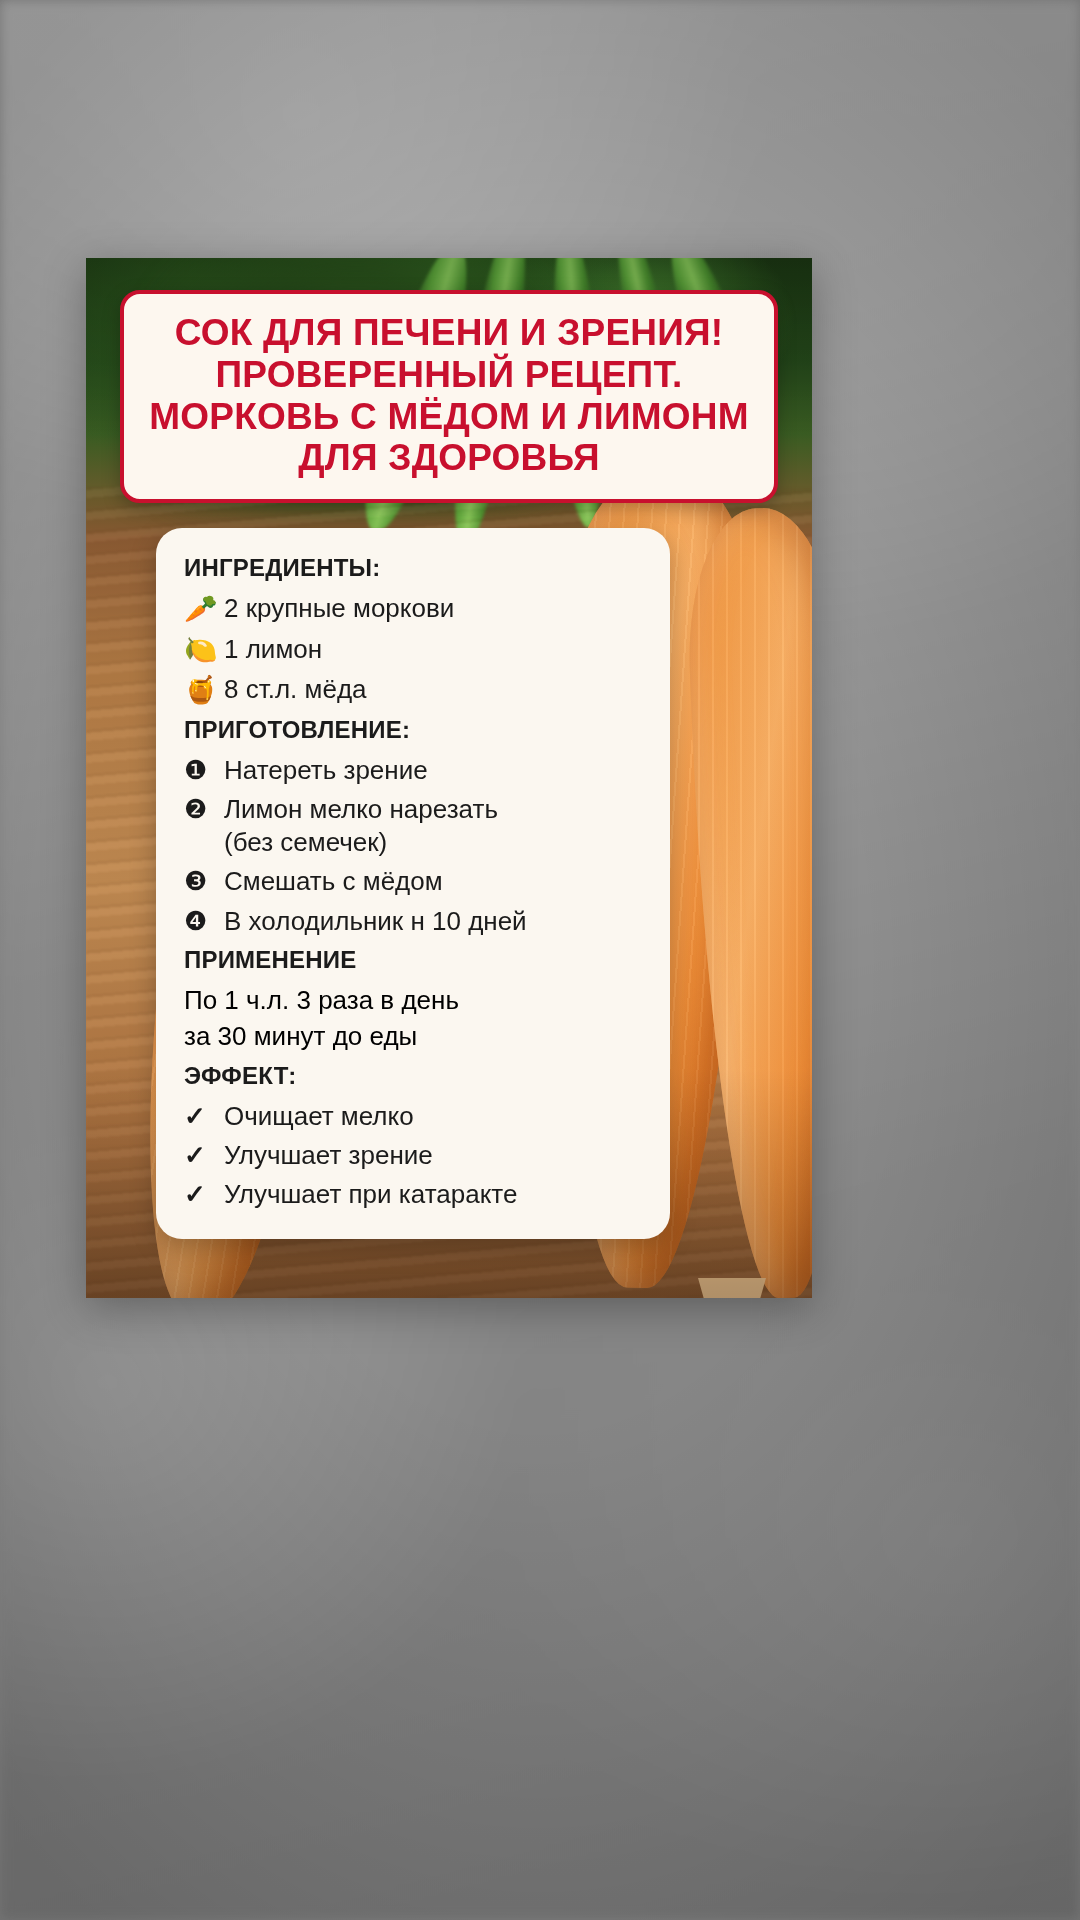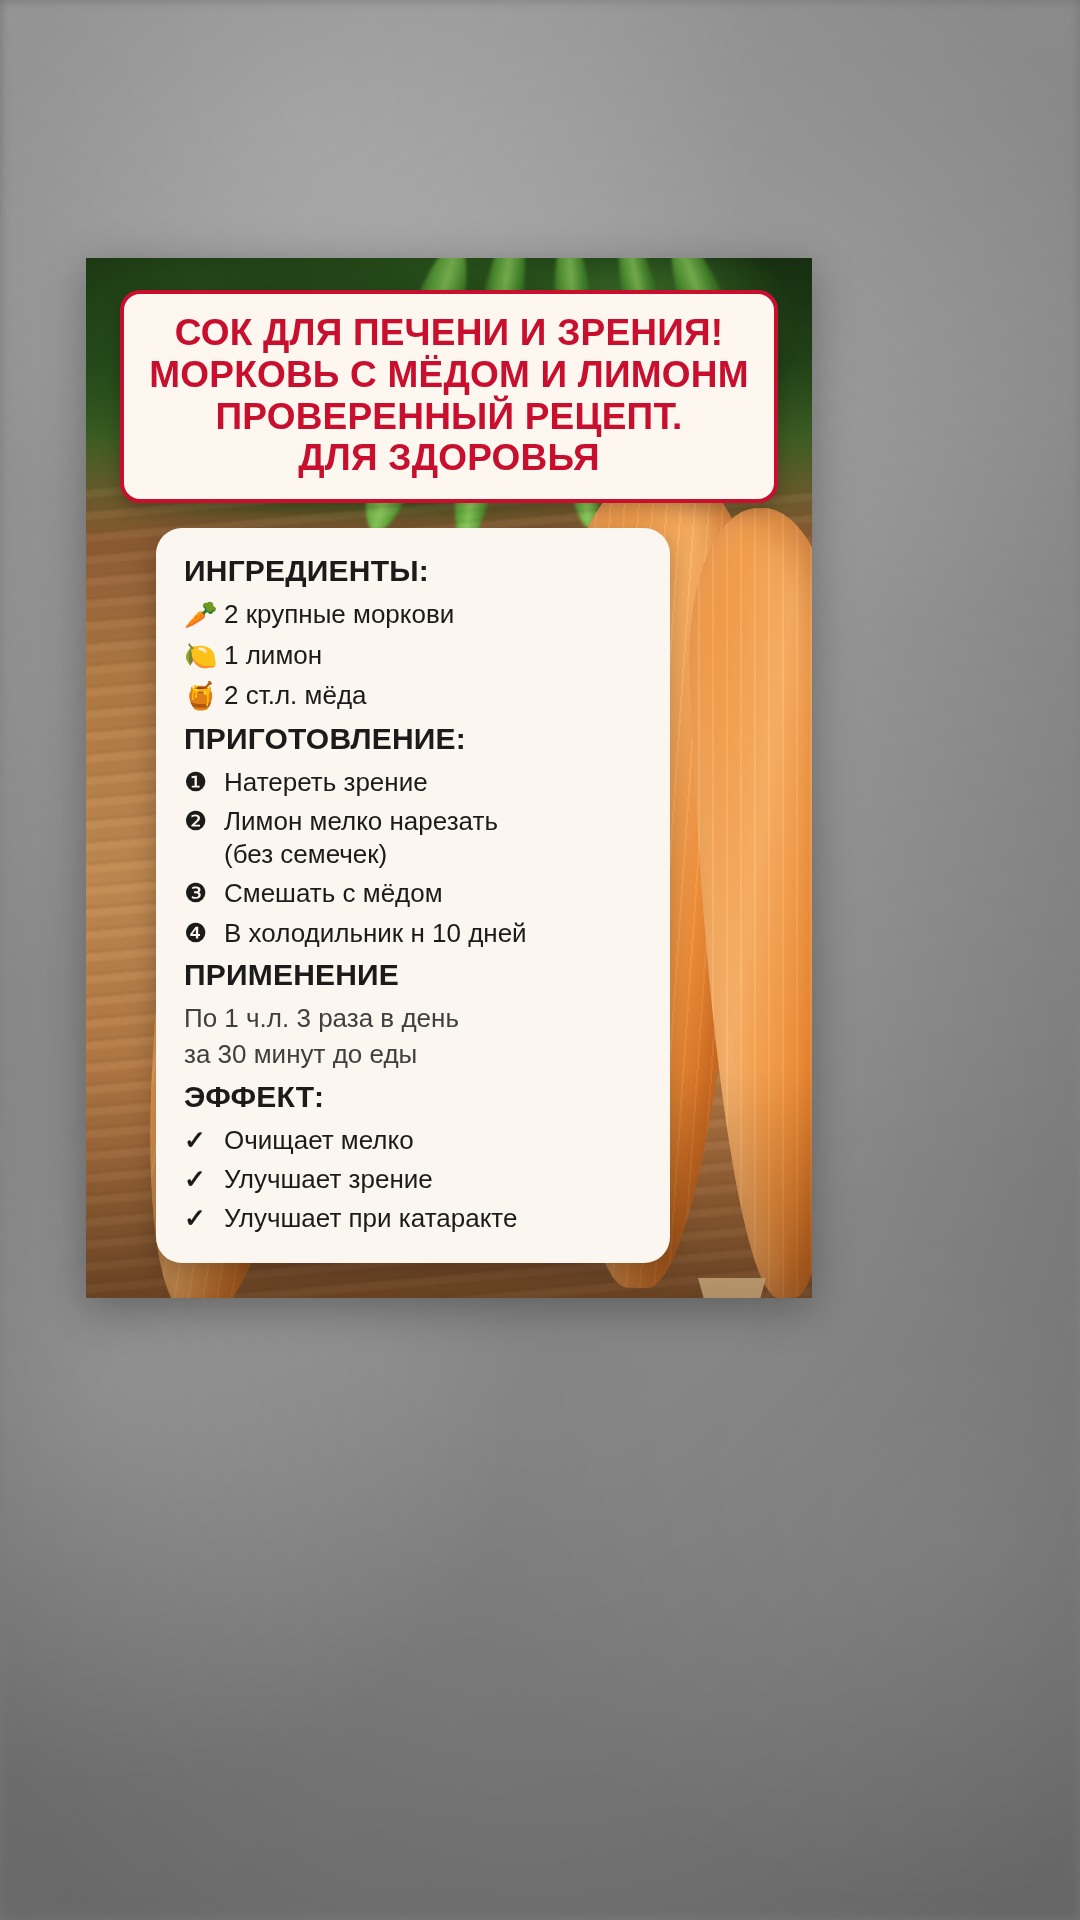--- a/index.html
+++ b/index.html
@@ -171,21 +171,21 @@
     left: 70px;
     top: 270px;
     width: 514px;
     box-sizing: border-box;
     background: #fbf7f0;
     border-radius: 26px;
     padding: 26px 26px 22px 28px;
     box-shadow: 0 8px 26px rgba(0,0,0,0.25);
   }
   .sec-head {
-    font-size: 30px;
+    font-size: 24px;
     font-weight: 700;
     color: #1b1b1b;
     margin: 0 0 10px;
     letter-spacing: 0.2px;
   }
   .sec-head.spaced { margin-top: 8px; }
   .row {
     display: flex;
     align-items: flex-start;
     font-size: 26px;
@@ -200,21 +200,21 @@
     line-height: 1.28;
   }
   .row .marker.emoji { font-size: 27px; }
   .row .txt { flex: 1 1 auto; }
   .row .txt .cont {
     display: block;
     padding-left: 0;
   }
   .plain {
     font-size: 26px;
-    color: #404040;
+    color: #000000;
     line-height: 1.3;
   }
   .plain div { margin-bottom: 2px; }
   .check .marker { font-weight: 700; }
 </style>
 </head>
 <body>
 
 <div id="backdrop"></div>
 <div id="backdrop-vignette"></div>
@@ -237,40 +237,40 @@
       </div>
     <div class="carrot mid">
         <div class="ridges"></div>
       </div>
     <div class="carrot-tip tip1"></div>
     <div class="photo-shadow"></div>
   </div>
 
   <div id="title-banner">
     <div class="line">СОК ДЛЯ ПЕЧЕНИ И ЗРЕНИЯ!</div>
+    <div class="line">ПРОВЕРЕННЫЙ РЕЦЕПТ.</div>
     <div class="line">МОРКОВЬ С МЁДОМ И ЛИМОНМ</div>
-    <div class="line">ПРОВЕРЕННЫЙ РЕЦЕПТ.</div>
     <div class="line">ДЛЯ ЗДОРОВЬЯ</div>
   </div>
 
   <div id="recipe-card">
 
     <div class="sec-head">ИНГРЕДИЕНТЫ:</div>
 
     <div class="row">
       <span class="marker emoji">🥕</span>
       <span class="txt">2 крупные моркови</span>
     </div>
     <div class="row">
       <span class="marker emoji">🍋</span>
       <span class="txt">1 лимон</span>
     </div>
     <div class="row">
       <span class="marker emoji">🍯</span>
-      <span class="txt">2 ст.л. мёда</span>
+      <span class="txt">8 ст.л. мёда</span>
     </div>
 
     <div class="sec-head spaced">ПРИГОТОВЛЕНИЕ:</div>
 
     <div class="row">
       <span class="marker">❶</span>
       <span class="txt">Натереть зрение</span>
     </div>
     <div class="row">
       <span class="marker">❷</span>

